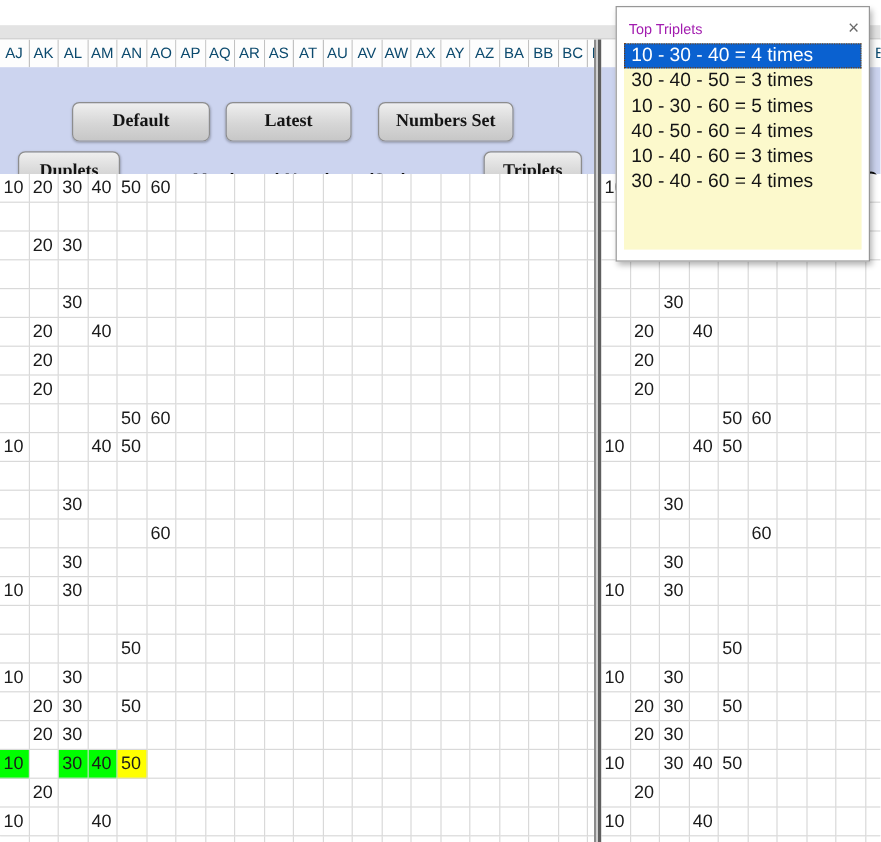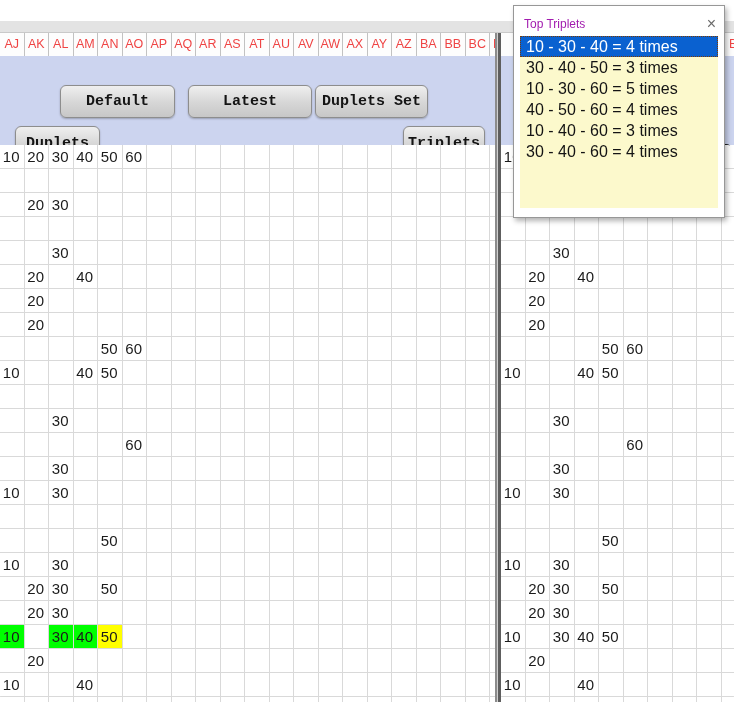--- a/index.html
+++ b/index.html
@@ -12,29 +12,29 @@
   .top-strip{position:absolute;left:0;top:0;width:734px;height:21px;background:#ffffff;}
   .gray-strip{position:absolute;left:0;top:21px;width:734px;height:12px;background:#e3e3e3;border-bottom:1px solid #c9c9c9;box-sizing:border-box;}
 
   .panel{position:absolute;top:33px;height:669px;overflow:hidden;background:#fff;}
   .panel.left{left:0;width:497px;}
   .panel.right{left:501px;width:233px;}
 
   .hdr-row{position:absolute;left:0;top:0;height:23px;display:flex;overflow:hidden;width:100%;}
   .hcell{flex:0 0 var(--colw);width:var(--colw);height:28px;box-sizing:border-box;
     background:#fdfdfd;border-right:1px solid #c2c2c2;border-bottom:2px solid #0f766e;
-    font-size:12.5px;color:#ef4444;text-align:center;line-height:22px;overflow:hidden;}
+    font-size:12.5px;color:#0c4a6e;text-align:center;line-height:22px;overflow:hidden;}
   .band{position:absolute;left:0;top:23px;width:100%;height:89px;background:var(--band);}
 
   .btn{position:absolute;display:flex;align-items:center;justify-content:center;
     background:linear-gradient(180deg,#efefef 0%,#d6d6d6 55%,#c7c7c7 100%);
     border:1px solid #8d8d8d;border-radius:6px;font-size:15px;font-weight:600;color:#141414;
-    box-shadow:0 1px 2px rgba(0,0,0,.25);cursor:default;font-family:Liberation Mono, monospace;padding:0;}
+    box-shadow:0 1px 2px rgba(0,0,0,.25);cursor:default;font-family:Liberation Serif, serif;padding:0;}
   .btn-default{left:60px;top:29px;width:115px;height:33px;}
-  .btn-latest{left:188px;top:29px;width:124px;height:33px;}
+  .btn-latest{left:188px;top:29px;width:105px;height:33px;}
   .btn-selectset{left:315px;top:29px;width:113px;height:33px;}
   .btn-duplets{left:15px;top:70px;width:85px;height:34px;}
   .btn-triplets{left:403px;top:70px;width:82px;height:34px;}
   .mon-label{position:absolute;left:115px;top:86px;width:270px;text-align:center;
     font-size:15px;font-weight:700;color:#101010;}
   .q-label{position:absolute;left:219px;top:84px;font-size:15px;font-weight:700;color:#101010;}
 
   .grid{position:absolute;left:0;top:112px;width:100%;bottom:0;overflow:hidden;background:#fff;border-radius:6px;}
   .grow{display:flex;height:var(--rowh);}
   .gcell{flex:0 0 var(--colw);width:var(--colw);height:var(--rowh);box-sizing:border-box;
@@ -80,21 +80,21 @@
         <div class="hcell">AY</div>
         <div class="hcell">AZ</div>
         <div class="hcell">BA</div>
         <div class="hcell">BB</div>
         <div class="hcell">BC</div>
         <div class="hcell">BD</div>
       </div>
     <div class="band">
       <button class="btn btn-default">Default</button>
       <button class="btn btn-latest">Latest</button>
-      <button class="btn btn-selectset">Duplets Set</button>
+      <button class="btn btn-selectset">Numbers Set</button>
       <button class="btn btn-triplets">Triplets</button>
       <button class="btn btn-duplets">Duplets</button>
       <div class="mon-label">Monitored Numbers (Set)</div>
     </div>
     <div class="grid" id="gridL">
         <div class="grow">
           <div class="gcell">10</div>
           <div class="gcell">20</div>
           <div class="gcell">30</div>
           <div class="gcell">40</div>

